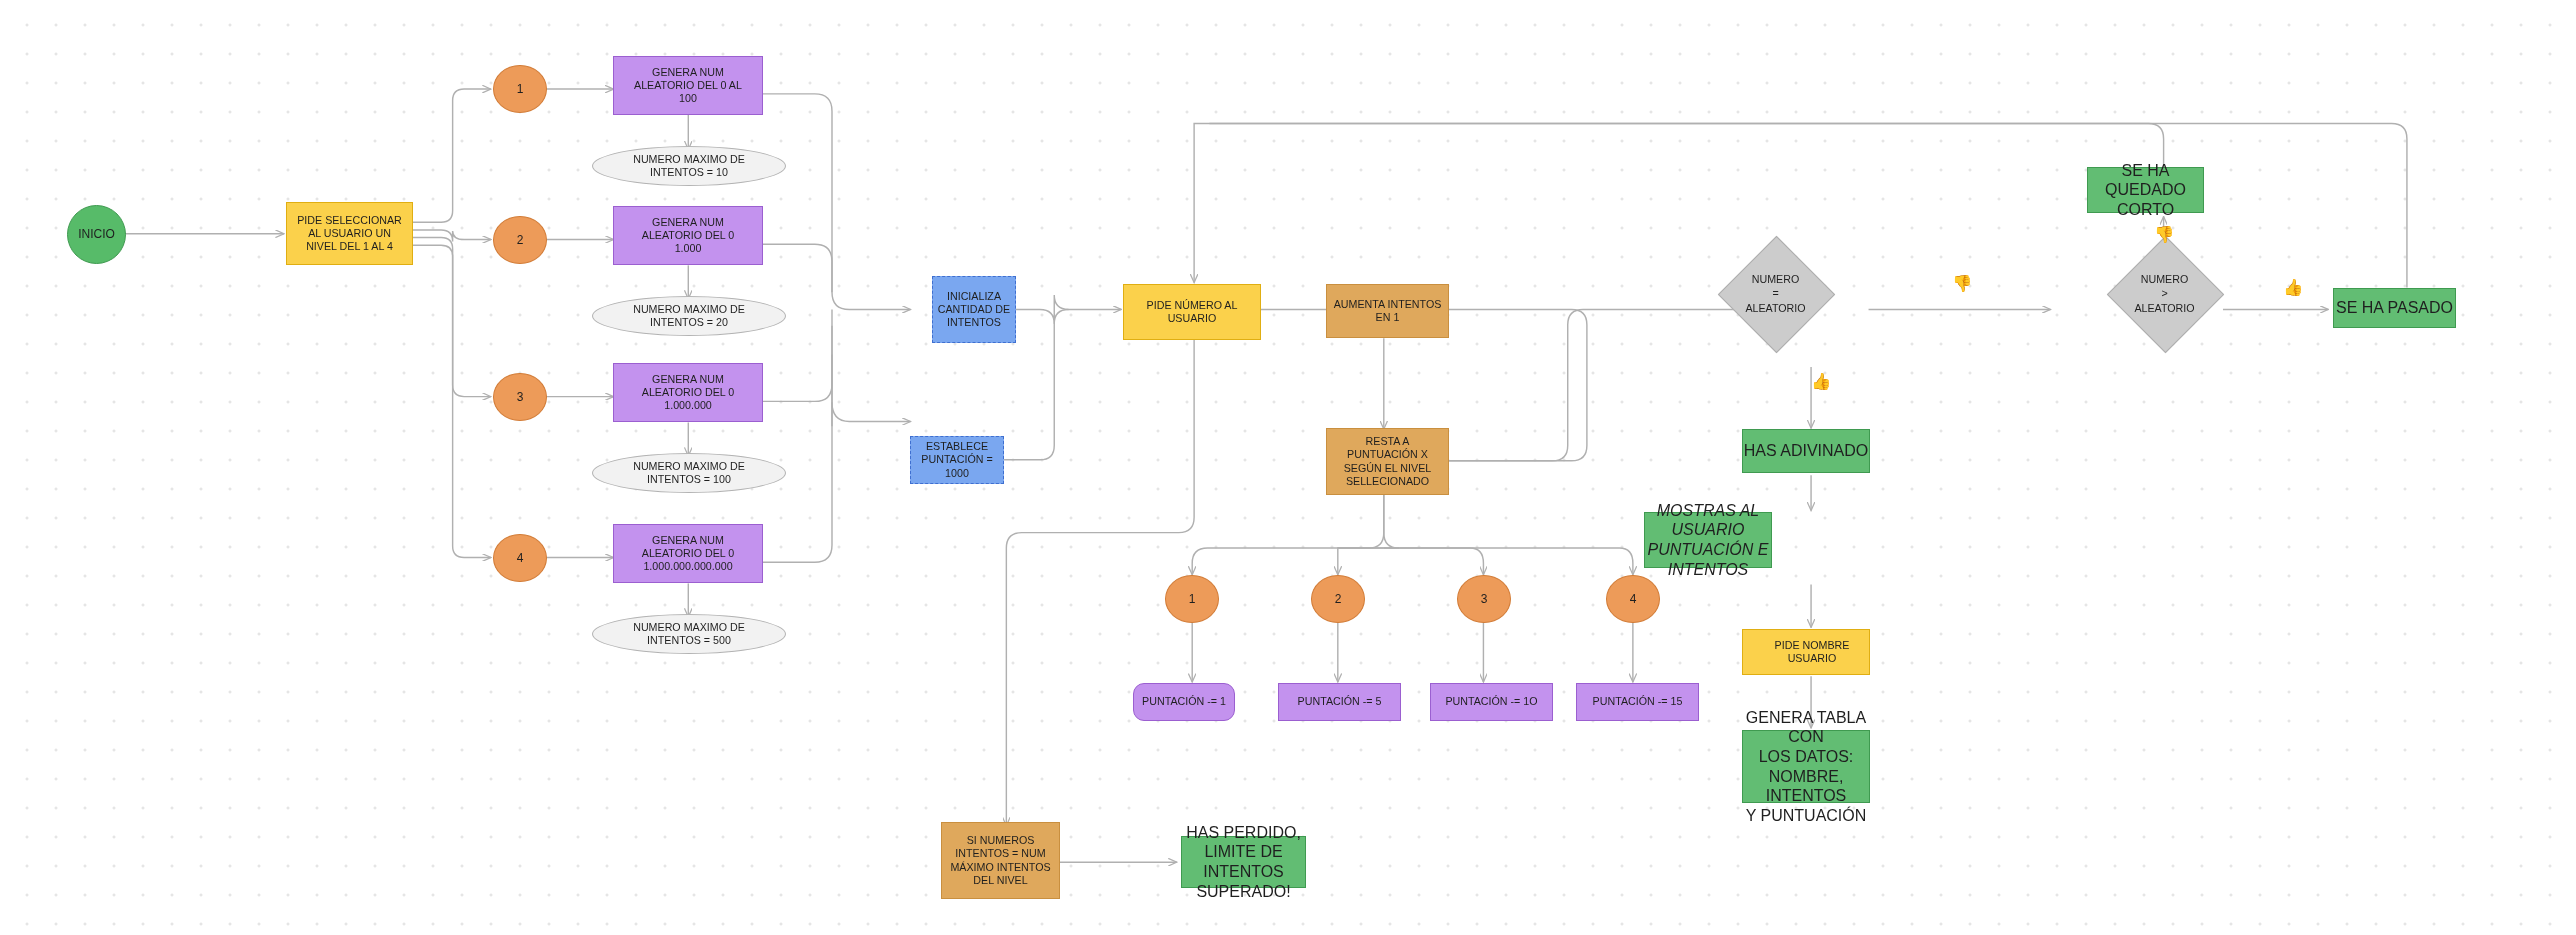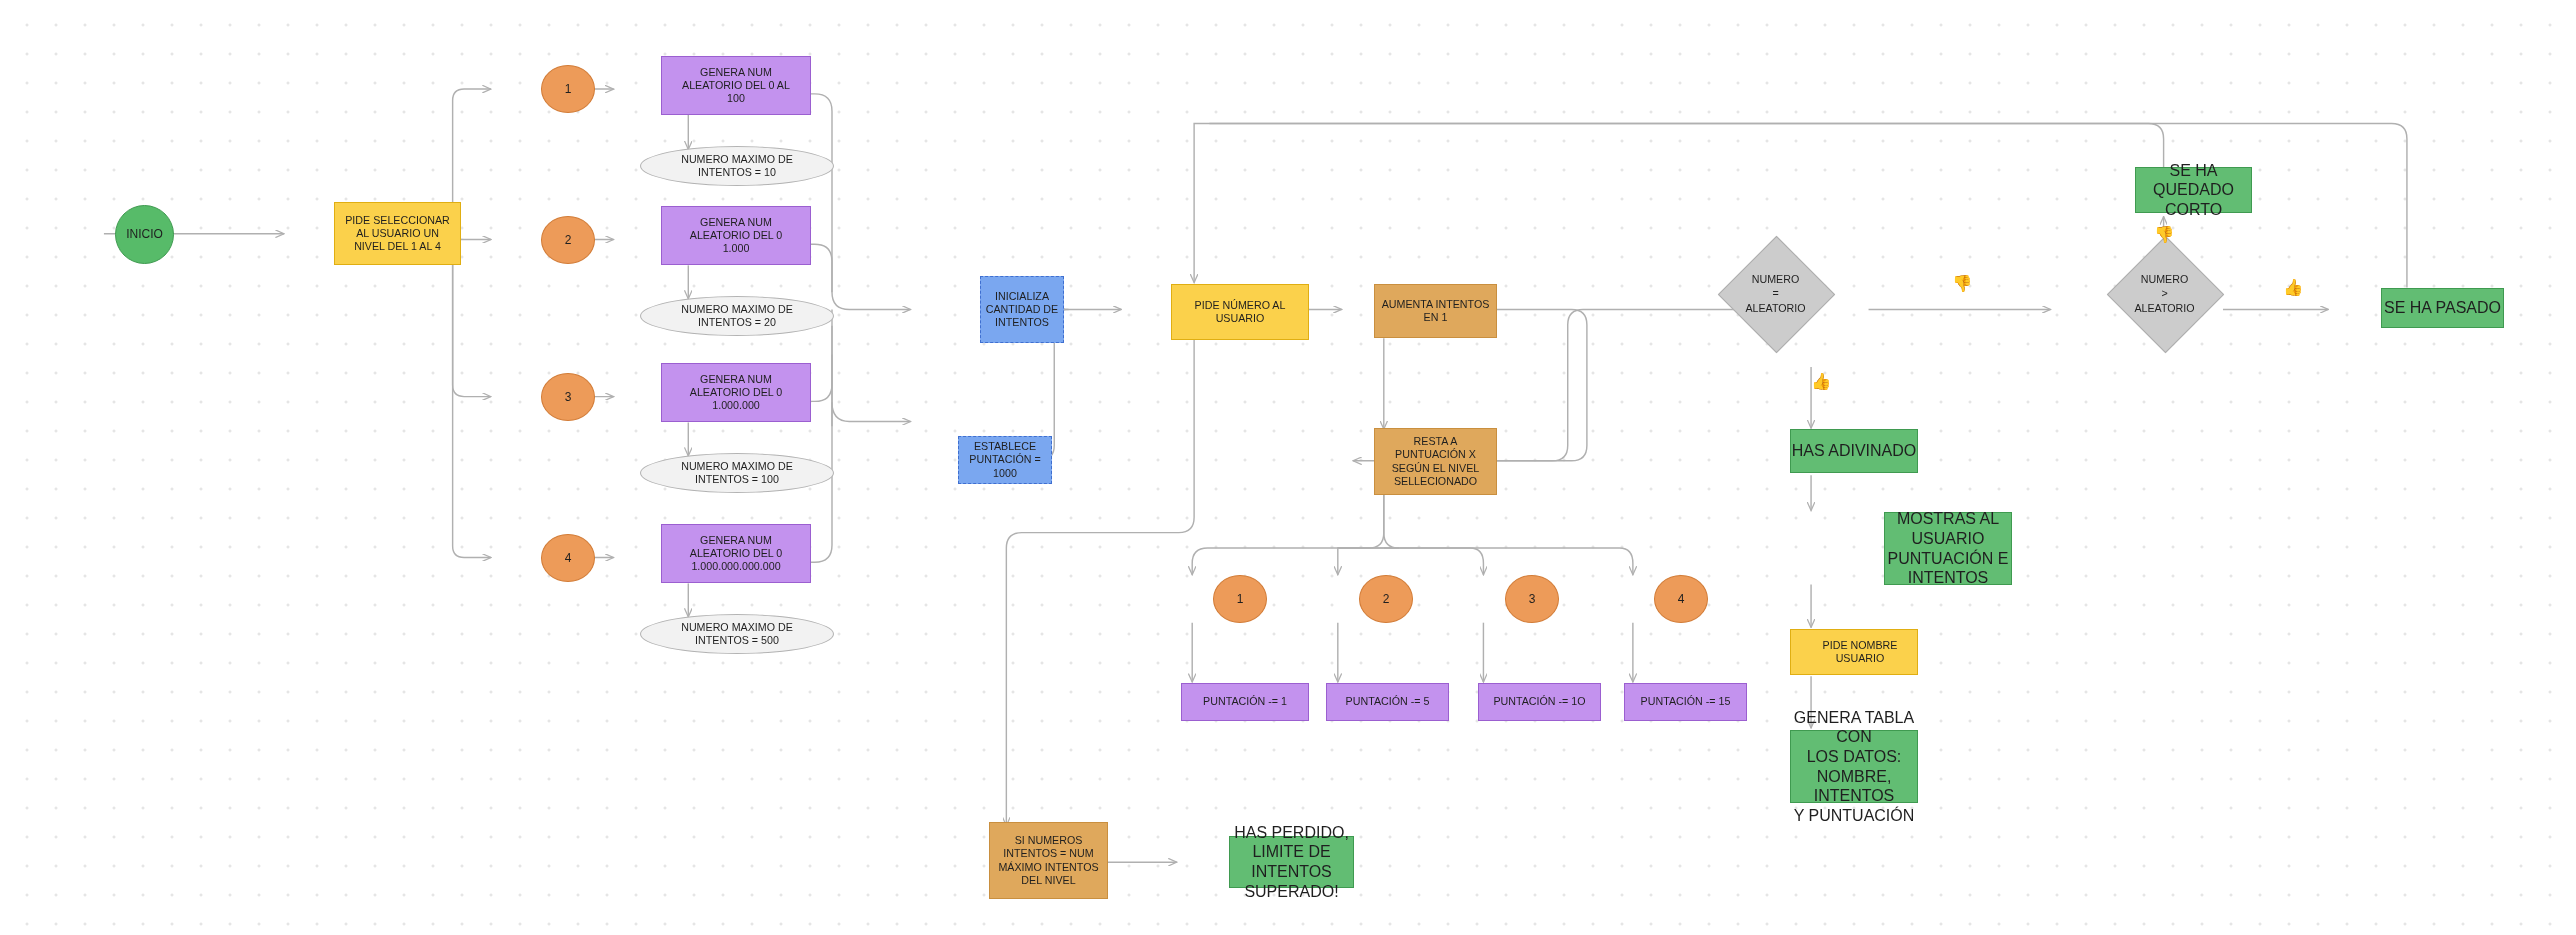--- a/index.html
+++ b/index.html
@@ -23,21 +23,20 @@
     position:absolute;
     box-sizing:border-box;
     display:flex;
     align-items:center;
     justify-content:center;
     text-align:center;
     color:#1f1f1f;
     line-height:1.22;
     white-space:pre-line;
     z-index:3;
-    margin-left:48px;
   }
 
   
   .start{
     border-radius:50%;
     background:#57bb69;
     border:1.3px solid #3f9a50;
     font-size:12px;
   }
   .oval-num{
@@ -259,39 +258,39 @@
   <span class="emoji thumbs-down" style="left:2154px;top:226px;">👎</span>
   <span class="emoji thumbs-up" style="left:2283px;top:279px;">👍</span>
 
   <div class="node rect-green" style="left:2087px;top:167px;width:117px;height:46px;">SE HA QUEDADO
 CORTO</div>
 
   <div class="node rect-green" style="left:2333px;top:288px;width:123px;height:40px;">SE HA PASADO</div>
 
   <div class="node rect-green" style="left:1742px;top:429px;width:128px;height:44px;">HAS ADIVINADO</div>
 
-  <div class="node rect-green" style="left:1836px;top:512px;width:128px;height:73px;">MOSTRAS AL
+  <div class="node rect-green" style="left:1644px;top:512px;width:128px;height:56px;font-style:italic;">MOSTRAS AL
 USUARIO
 PUNTUACIÓN E
 INTENTOS</div>
 
   <div class="node rect-yellow" style="left:1742px;top:629px;width:128px;height:46px;padding-left:12px;">PIDE NOMBRE
 USUARIO</div>
 
   <div class="node rect-green" style="left:1742px;top:730px;width:128px;height:73px;">GENERA TABLA CON
 LOS DATOS:
 NOMBRE, INTENTOS
 Y PUNTUACIÓN</div>
 
   <div class="node oval-num" style="left:1165px;top:575px;width:54px;height:48px;">1</div>
   <div class="node oval-num" style="left:1311px;top:575px;width:54px;height:48px;">2</div>
   <div class="node oval-num" style="left:1457px;top:575px;width:54px;height:48px;">3</div>
   <div class="node oval-num" style="left:1606px;top:575px;width:54px;height:48px;">4</div>
 
-  <div class="node rect-purple" style="left:1133px;top:683px;width:128px;height:38px;">PUNTACIÓN -= 1</div>
+  <div class="node rect-purple" style="left:1133px;top:683px;width:102px;height:38px;border-radius:11px;">PUNTACIÓN -= 1</div>
   <div class="node rect-purple" style="left:1278px;top:683px;width:123px;height:38px;">PUNTACIÓN -= 5</div>
   <div class="node rect-purple" style="left:1430px;top:683px;width:123px;height:38px;">PUNTACIÓN -= 1O</div>
   <div class="node rect-purple" style="left:1576px;top:683px;width:123px;height:38px;">PUNTACIÓN -= 15</div>
 
   <div class="node rect-orange" style="left:941px;top:822px;width:119px;height:77px;">SI NUMEROS
 INTENTOS = NUM
 MÁXIMO INTENTOS
 DEL NIVEL</div>
 
   <div class="node rect-green" style="left:1181px;top:836px;width:125px;height:52px;">HAS  PERDIDO,

